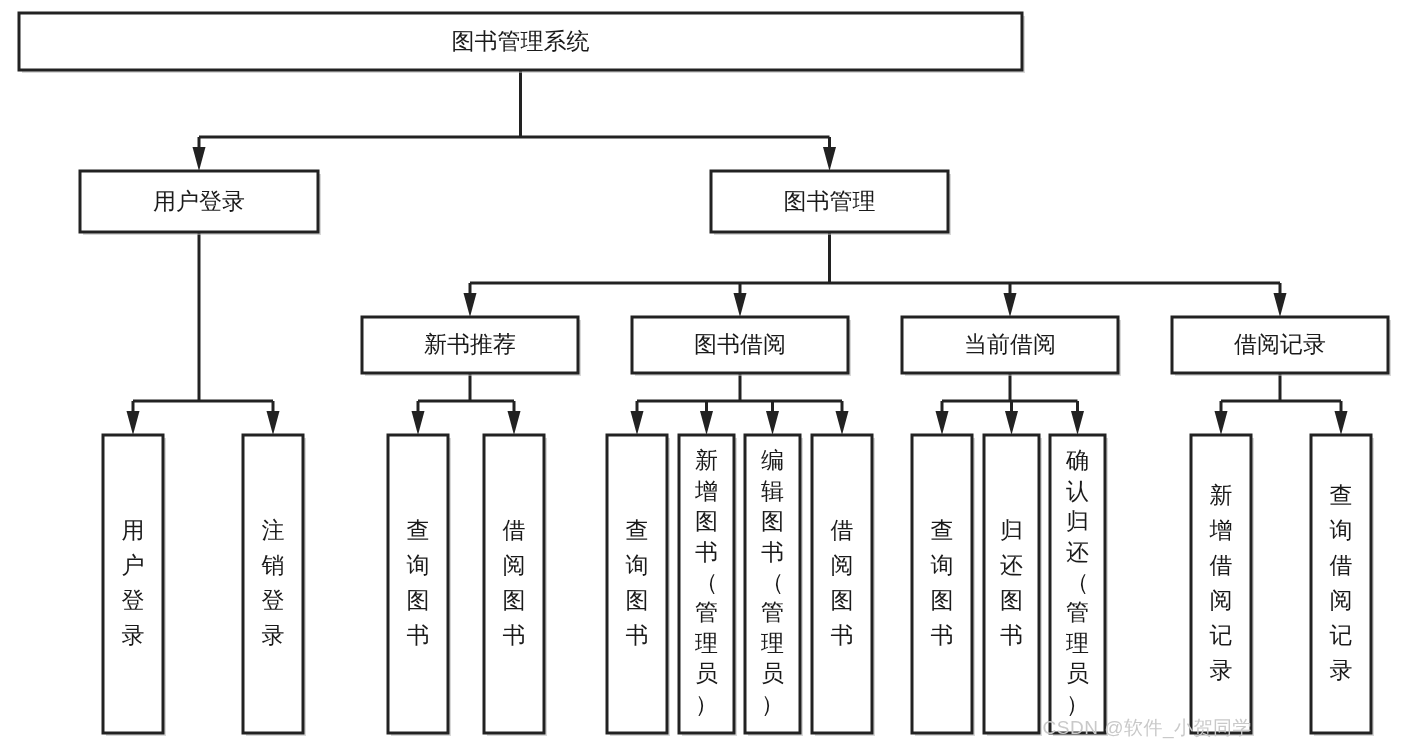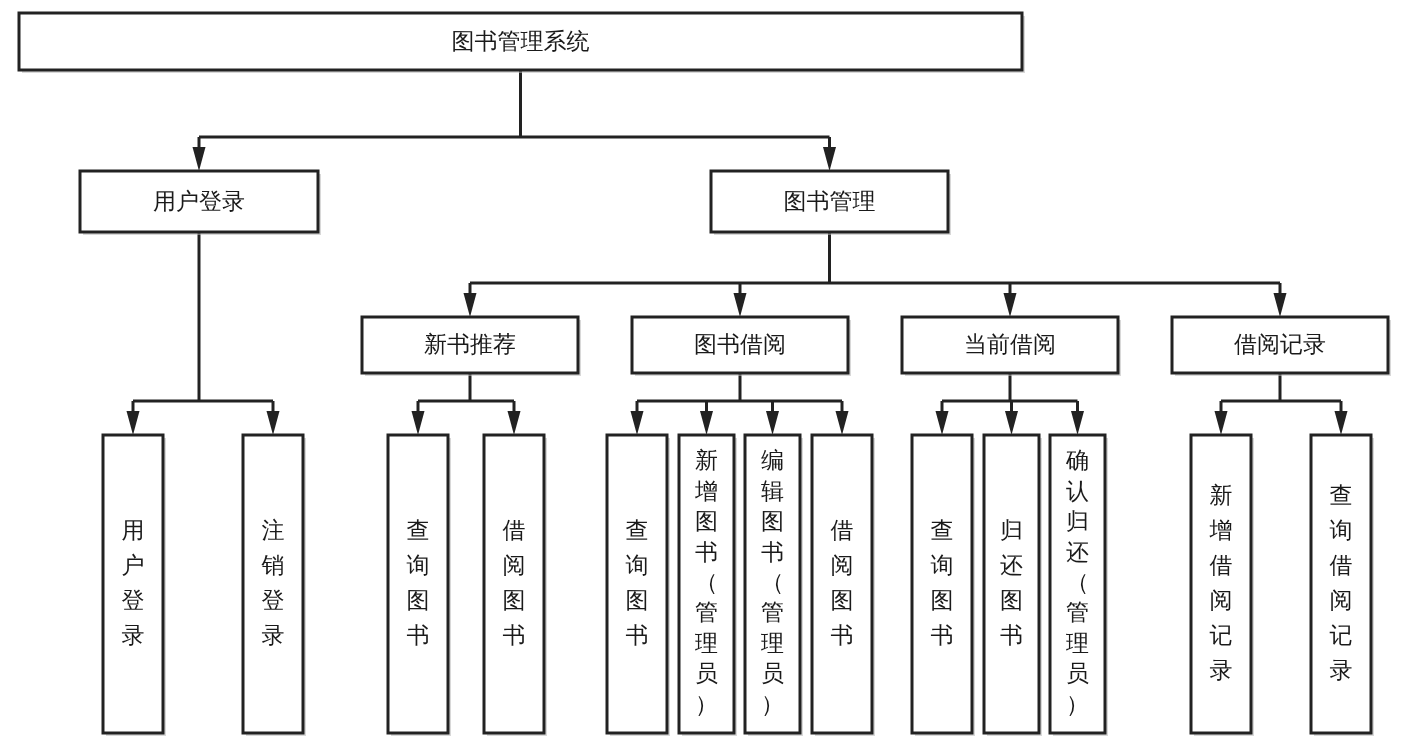--- a/index.html
+++ b/index.html
@@ -239,13 +239,14 @@
           <rect x="1191" y="435" width="60" height="298" class="node-rect"></rect>
           <text x="1221" class="node-label-v"><tspan x="1221" y="496.5" dominant-baseline="middle">新</tspan><tspan x="1221" y="531.5" dominant-baseline="middle">增</tspan><tspan x="1221" y="566.5" dominant-baseline="middle">借</tspan><tspan x="1221" y="601.5" dominant-baseline="middle">阅</tspan><tspan x="1221" y="636.5" dominant-baseline="middle">记</tspan><tspan x="1221" y="671.5" dominant-baseline="middle">录</tspan></text>
         </g>
         <g>
           <rect x="1314" y="438" width="60" height="298" class="node-shadow"></rect>
           <rect x="1311" y="435" width="60" height="298" class="node-rect"></rect>
           <text x="1341" class="node-label-v"><tspan x="1341" y="496.5" dominant-baseline="middle">查</tspan><tspan x="1341" y="531.5" dominant-baseline="middle">询</tspan><tspan x="1341" y="566.5" dominant-baseline="middle">借</tspan><tspan x="1341" y="601.5" dominant-baseline="middle">阅</tspan><tspan x="1341" y="636.5" dominant-baseline="middle">记</tspan><tspan x="1341" y="671.5" dominant-baseline="middle">录</tspan></text>
         </g>
       </g>
   </svg>
+  <div class="watermark">CSDN @软件_小贺同学</div>
 </div>
 
 </body></html>

